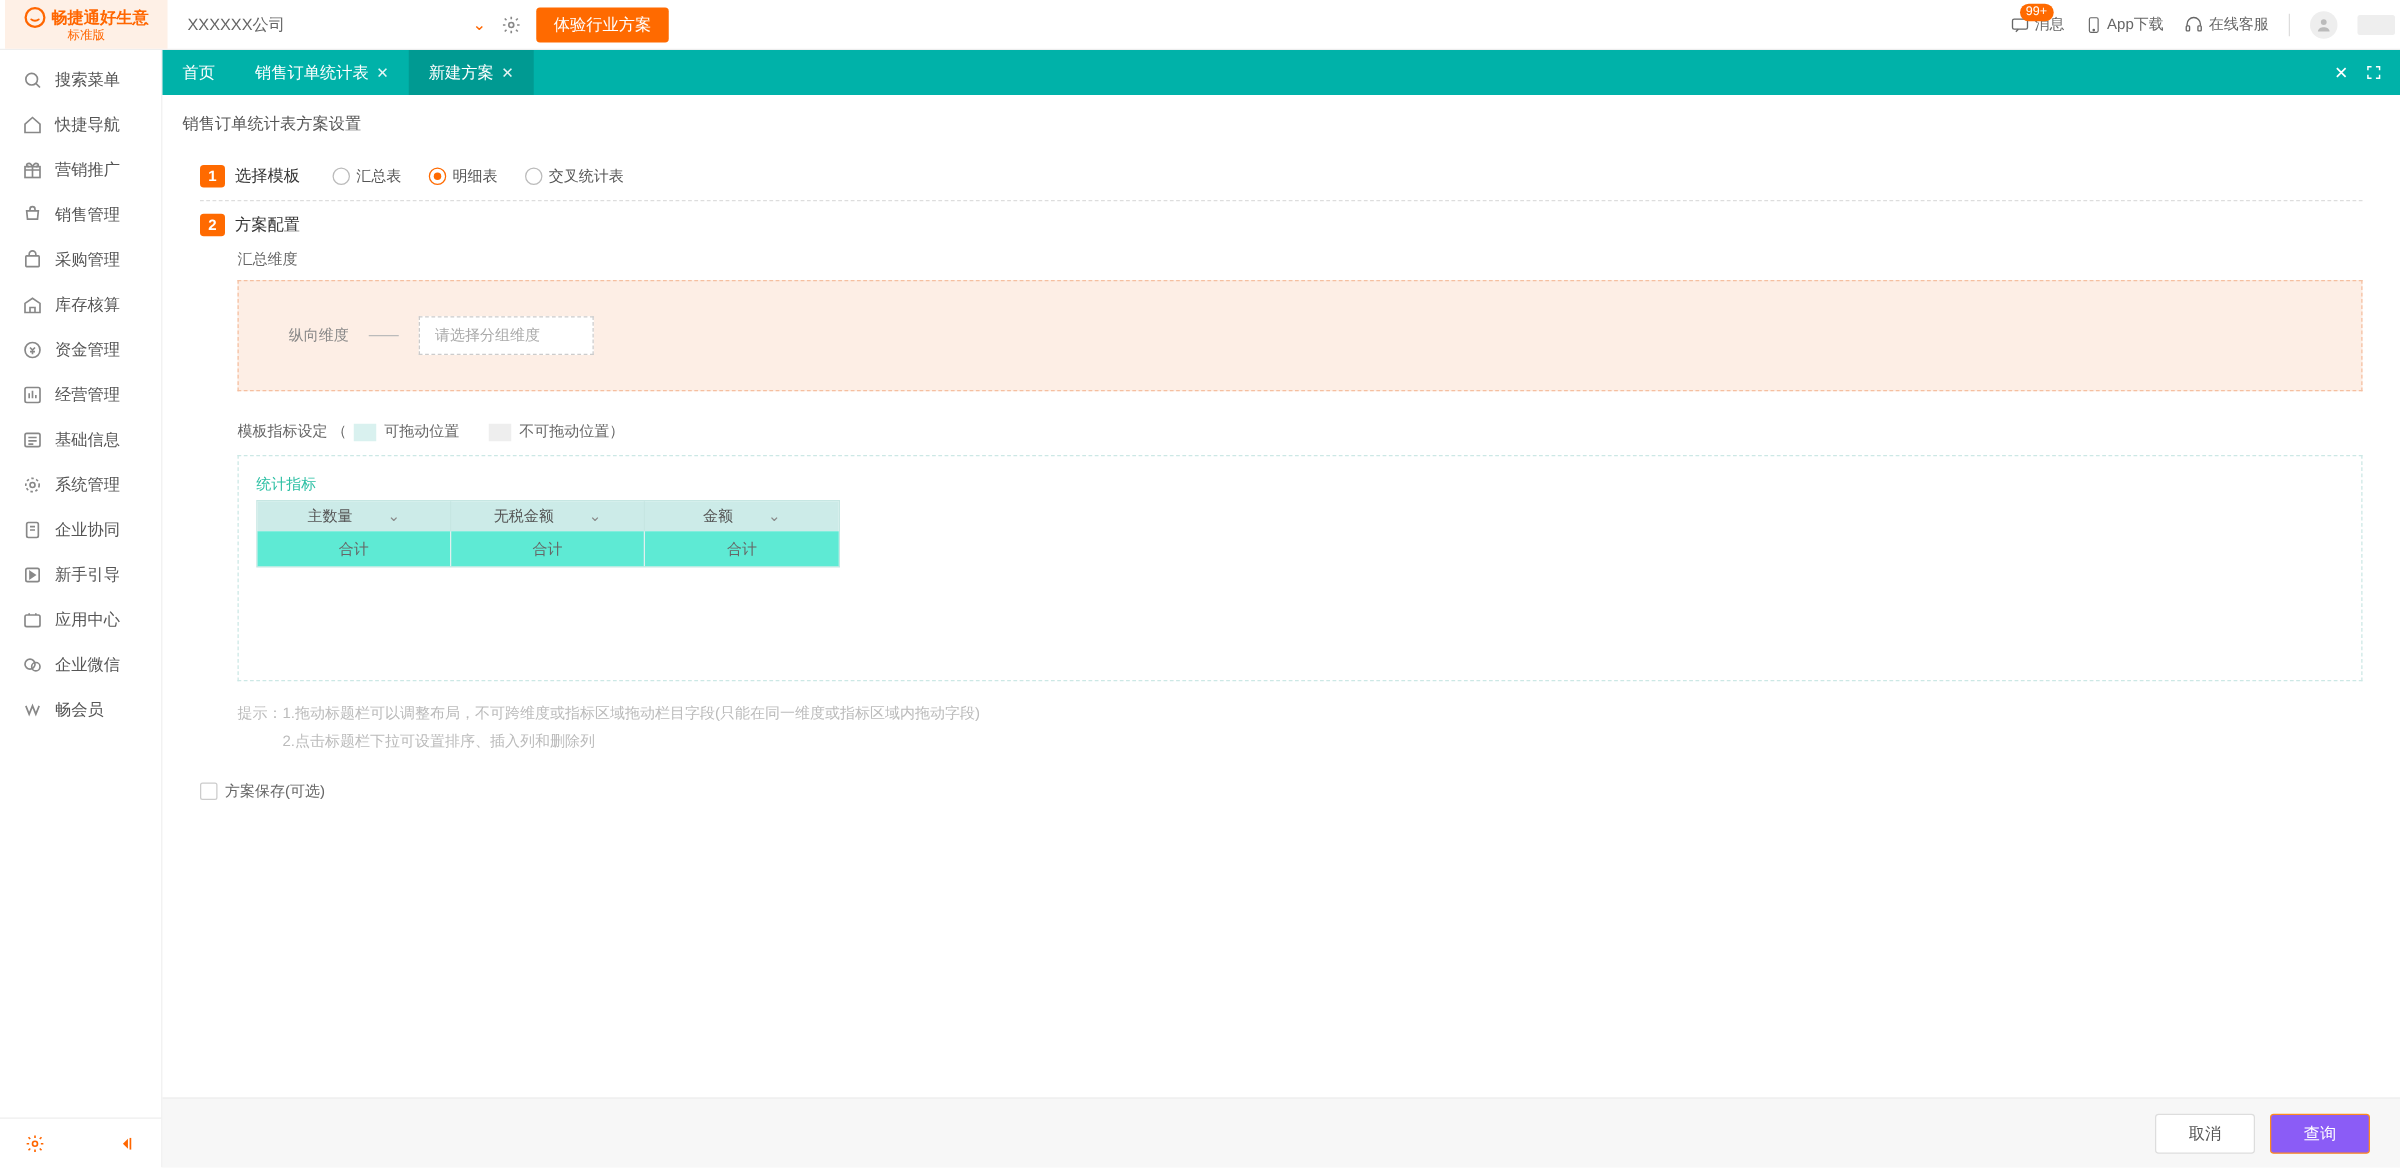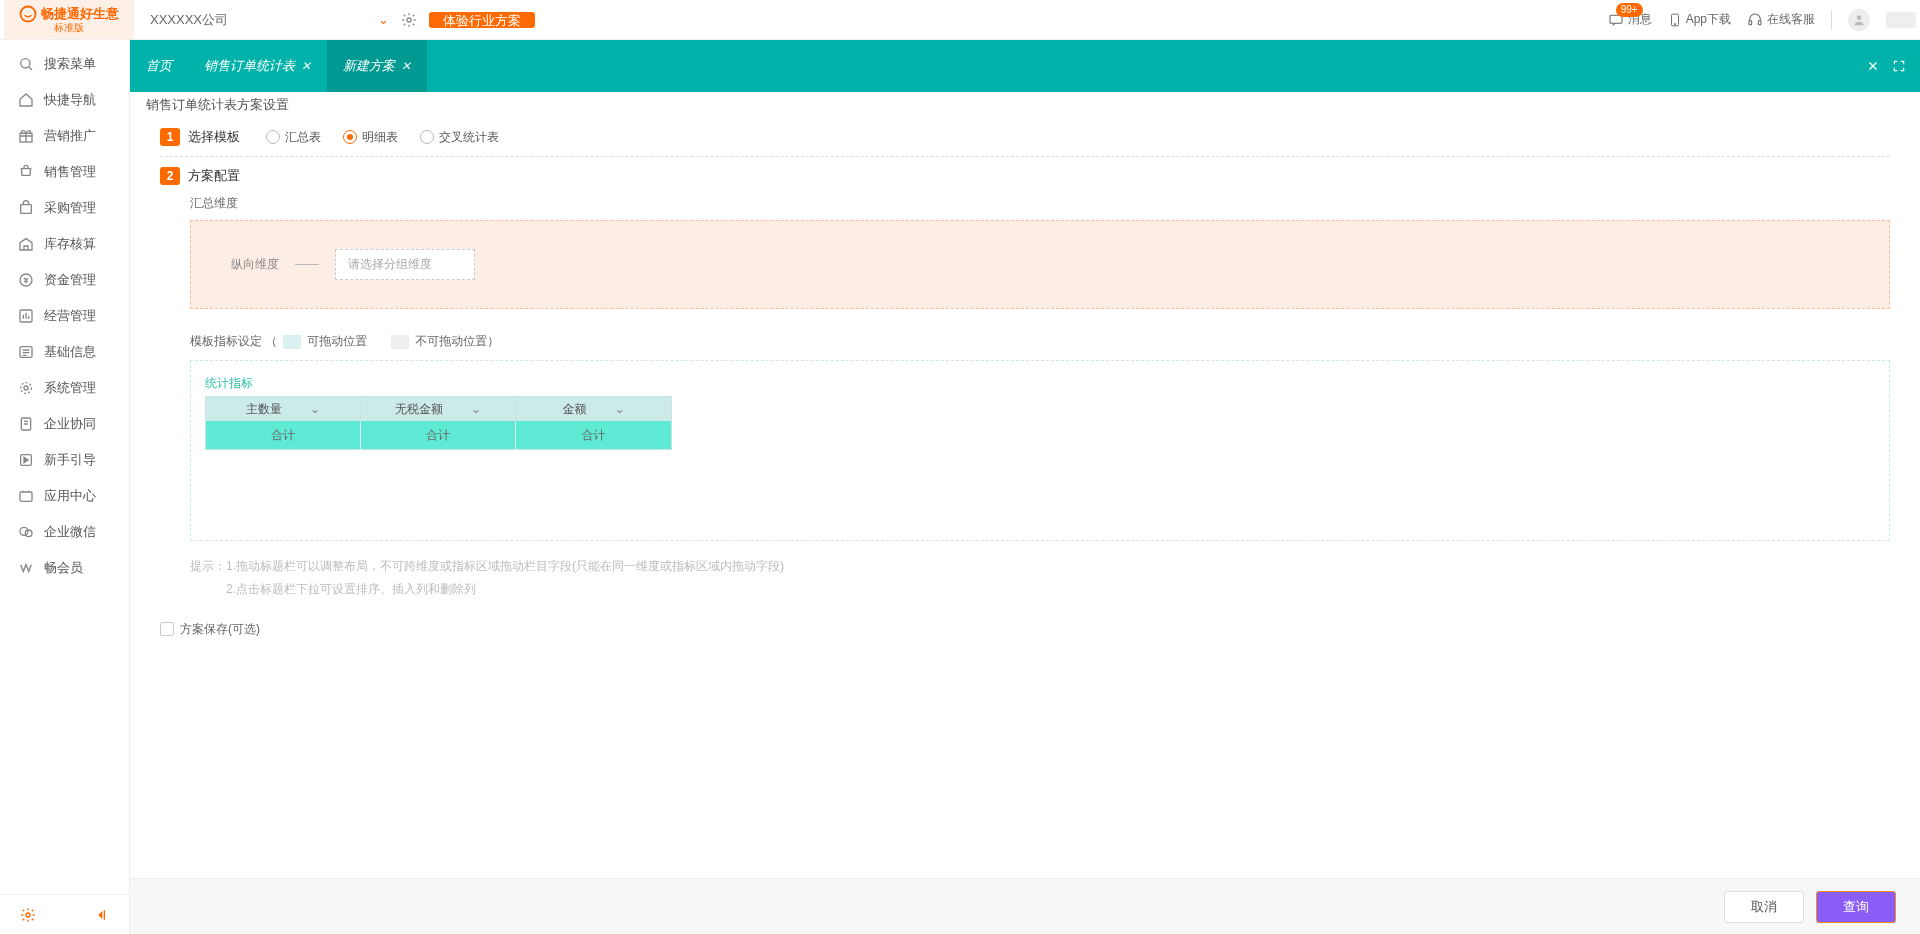--- a/index.html
+++ b/index.html
@@ -9,50 +9,50 @@
 
 .top-header { display: flex; align-items: center; height: 40px; padding: 0 4px; border-bottom: 1px solid #eee; }
 .logo-block { display: flex; flex-direction: column; align-items: center; width: 130px; background: #fef0e6; height: 100%; justify-content: center; }
 .logo-line { display: flex; align-items: center; gap: 4px; }
 .logo-svg { width: 18px; height: 18px; }
 .logo-text { color: #f60; font-weight: bold; font-size: 13px; }
 .logo-sub { color: #f60; font-size: 10px; margin-top: -2px; }
 .company-select { margin-left: 16px; color: #666; font-size: 13px; display: flex; align-items: center; gap: 150px; cursor: pointer; }
 .chev-down { color: #f60; }
 .gear-head { margin-left: 12px; color: #888; cursor: pointer; }
-.exp-btn { margin-left: 12px; background: #ff6a00; color: #fff; border: none; border-radius: 3px; height: 16px; padding: 0 14px; font-size: 13px; cursor: pointer; }
+.exp-btn { margin-left: 12px; background: #ff6a00; color: #fff; border: none; border-radius: 3px; height: 28px; padding: 0 14px; font-size: 13px; cursor: pointer; }
 .header-right { margin-left: auto; display: flex; align-items: center; gap: 16px; color: #666; }
 .hr-item { display: flex; align-items: center; gap: 4px; cursor: pointer; position: relative; }
 .badge { position: absolute; top: -8px; left: 8px; background: #ff6a00; color: #fff; border-radius: 8px; font-size: 10px; padding: 0 5px; line-height: 14px; }
 .divider-v { width: 1px; height: 18px; background: #ddd; }
 .avatar { width: 22px; height: 22px; background: #eee; border-radius: 50%; display: flex; align-items: center; justify-content: center; color: #bbb; }
 .avatar-name { width: 30px; height: 16px; background: #eee; border-radius: 2px; }
 
 
 .body { display: flex; flex: 1; min-height: 0; }
 
 
 .sidebar { width: 130px; border-right: 1px solid #eee; display: flex; flex-direction: column; }
 .side-list { flex: 1; padding-top: 6px; }
 .side-item { display: flex; align-items: center; gap: 10px; height: 36px; padding-left: 18px; color: #555; cursor: pointer; font-size: 13px; }
 .side-icon { width: 16px; height: 16px; color: #888; }
 .side-bottom { display: flex; align-items: center; justify-content: space-between; height: 40px; padding: 0 20px; border-top: 1px solid #eee; color: #f60; }
 
 
 .main { flex: 1; display: flex; flex-direction: column; min-width: 0; }
-.tabbar { display: flex; align-items: center; height: 52px; background: #00b2a9; color: #fff; font-style: italic; }
+.tabbar { display: flex; align-items: center; height: 36px; background: #00b2a9; color: #fff; }
 .tab { display: flex; align-items: center; gap: 6px; padding: 0 16px; height: 100%; cursor: pointer; font-size: 13px; }
 .tab.active { background: #009a92; }
 .tab-close { font-size: 12px; opacity: .9; cursor: pointer; }
 .tabbar-right { margin-left: auto; display: flex; align-items: center; gap: 12px; padding-right: 14px; }
 .tabbar-right span { cursor: pointer; }
 
 .content { flex: 1; background: #f0f0f0; display: flex; flex-direction: column; min-height: 0; }
 .panel { background: #fff; margin: 0; flex: 1; display: flex; flex-direction: column; padding-bottom: 0; }
-.panel-title { padding: 4px 16px; font-size: 13px; color: #555; }
+.panel-title { padding: 14px 16px; font-size: 13px; color: #555; }
 .inner { padding: 0 30px; }
 
 .step-row { display: flex; align-items: center; gap: 8px; margin: 10px 0; }
 .step-badge { background: #ff6a00; color: #fff; width: 20px; height: 18px; border-radius: 3px; display: flex; align-items: center; justify-content: center; font-size: 12px; font-weight: bold; }
 .step-label { font-size: 13px; color: #333; font-weight: 500; }
 .radio-group { display: flex; gap: 22px; margin-left: 18px; }
 .radio { display: flex; align-items: center; gap: 5px; cursor: pointer; font-size: 12px; color: #555; }
 .r-circle { width: 14px; height: 14px; border: 1px solid #bbb; border-radius: 50%; position: relative; }
 .radio.selected .r-circle { border-color: #ff6a00; }
 .radio.selected .r-circle::after { content: ""; position: absolute; inset: 3px; background: #ff6a00; border-radius: 50%; }

